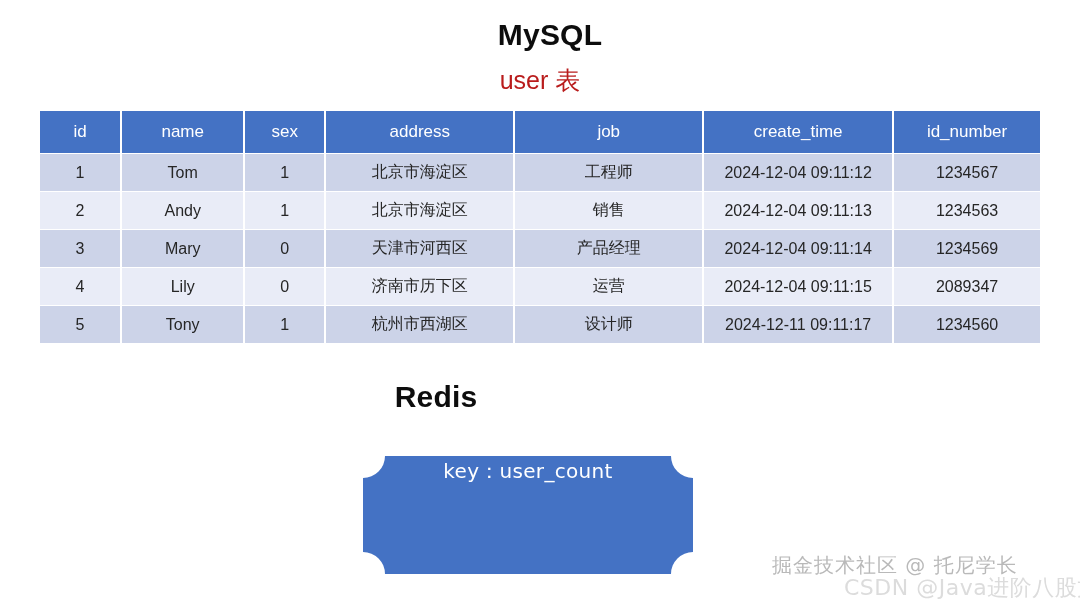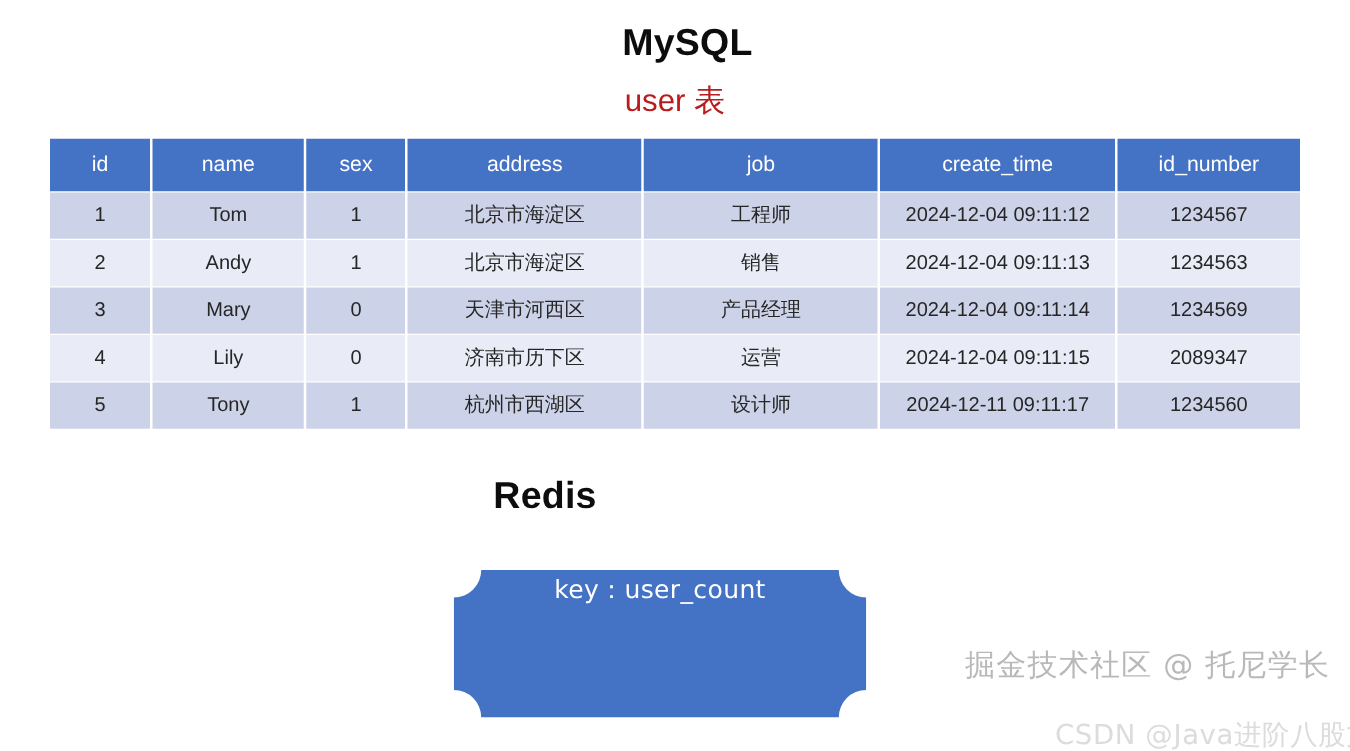--- a/index.html
+++ b/index.html
@@ -110,22 +110,22 @@
     font-size: 20px;
     line-height: 1.55;
     font-family: "DejaVu Sans", "Liberation Sans", sans-serif;
     letter-spacing: 0.3px;
   }
 
   
   .watermark-juejin {
     position: absolute;
     left: 772px;
-    top: 516px;
-    font-size: 24px;
+    top: 552px;
+    font-size: 20px;
     color: #b9b9b9;
     font-family: "DejaVu Sans", "Liberation Sans", sans-serif;
     white-space: nowrap;
     letter-spacing: 1px;
   }
   .watermark-csdn {
     position: absolute;
     left: 844px;
     top: 573px;
     font-size: 22px;

